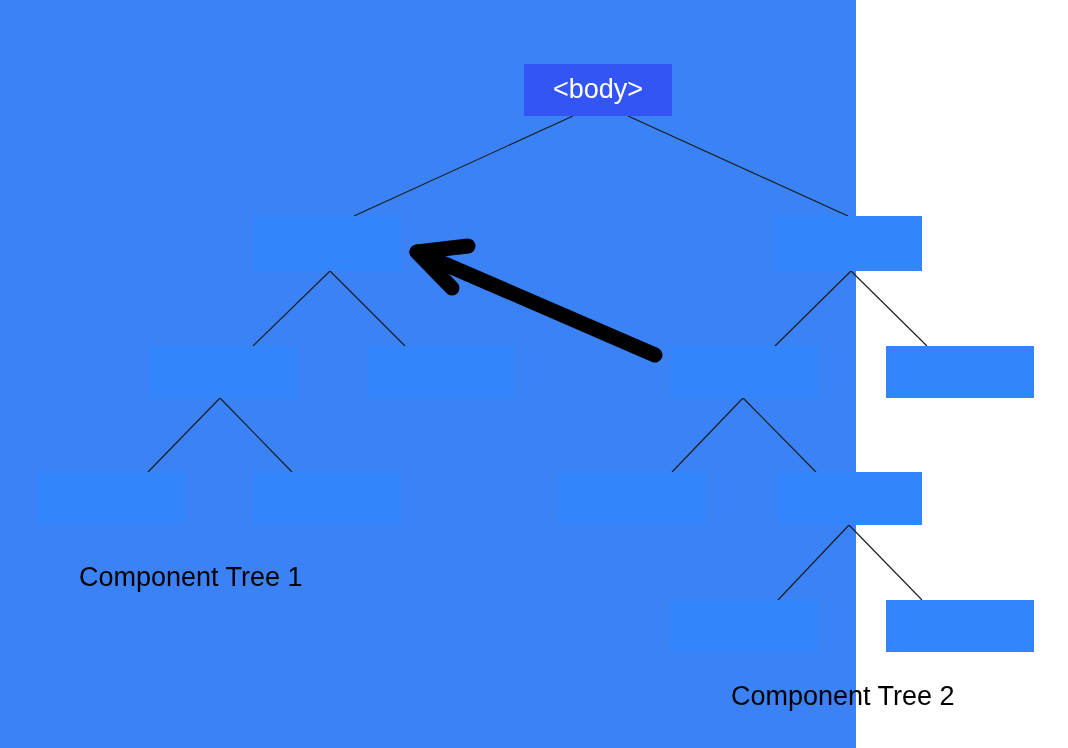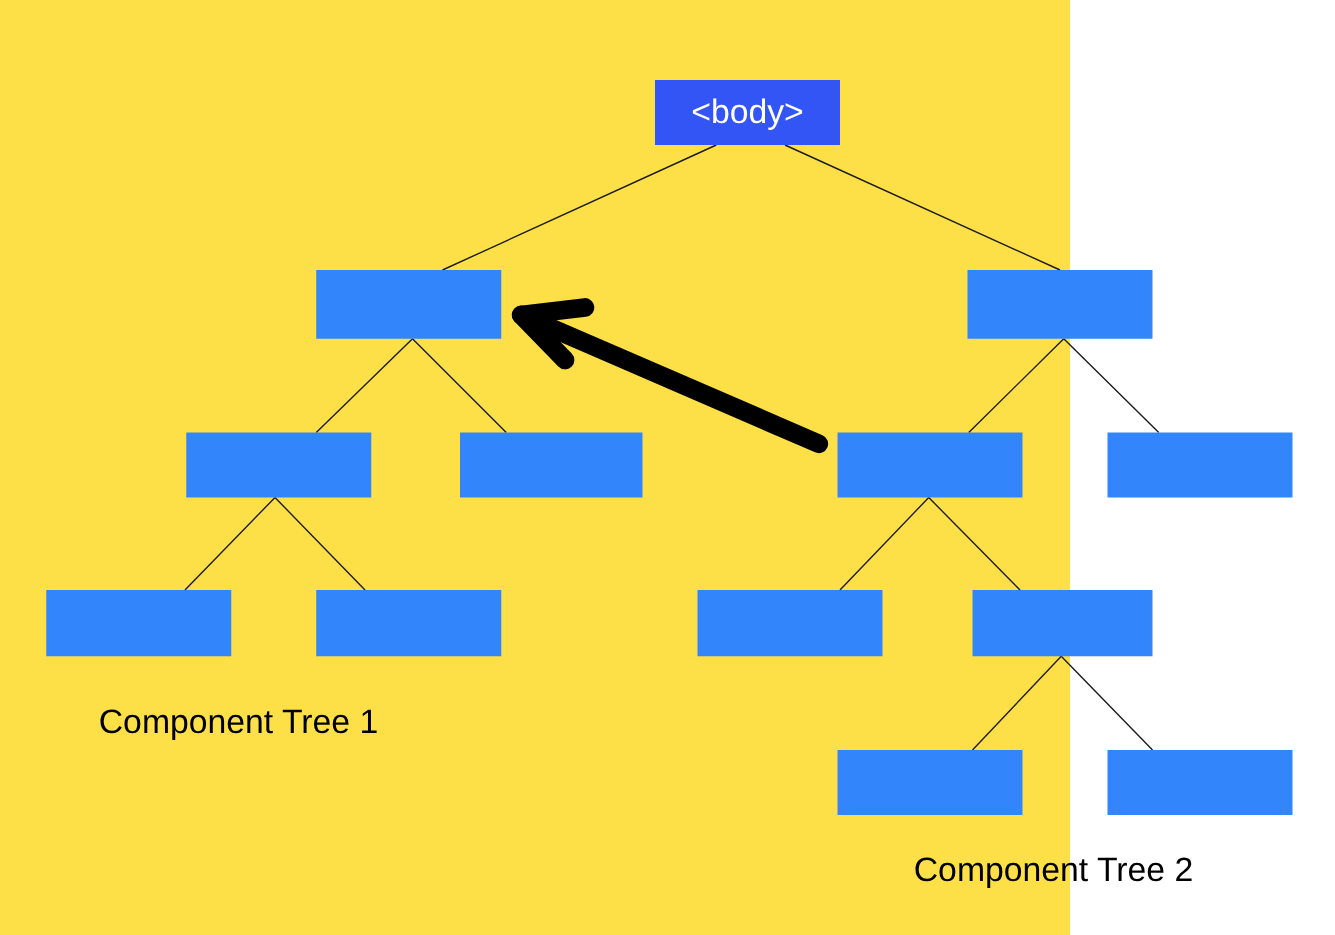--- a/index.html
+++ b/index.html
@@ -10,21 +10,21 @@
   body {
     width: 1068px;
     height: 748px;
     font-family: "Liberation Sans", sans-serif;
     overflow: hidden;
   }
   #diagram-root {
     position: relative;
     width: 856px;
     height: 748px;
-    background: #fde047;
+    background: #3b82f6;
   }
   svg#tree-svg {
     position: absolute;
     top: 0;
     left: 0;
     width: 1068px;
     height: 748px;
     display: block;
   }
   .node-rect { stroke: none; }

